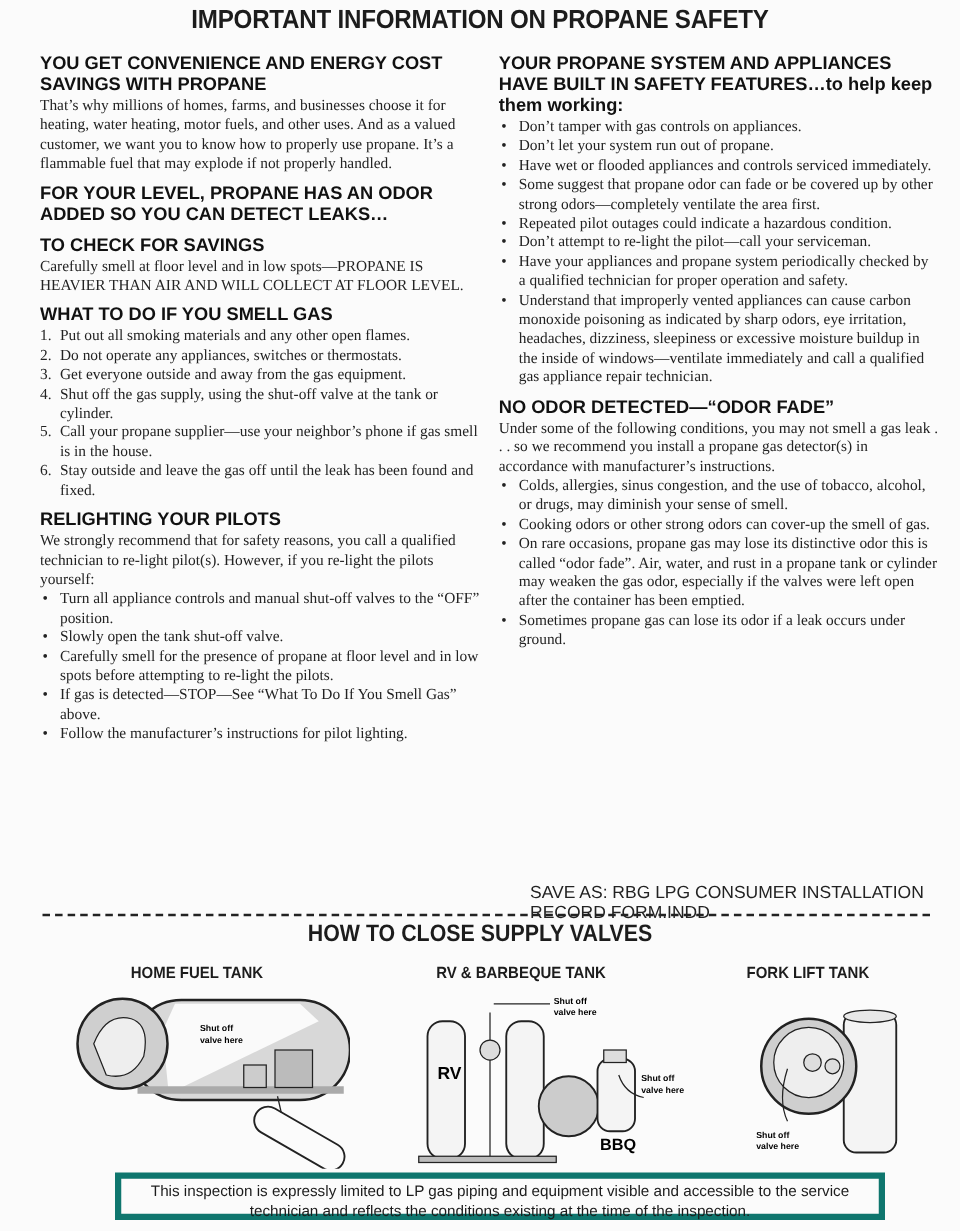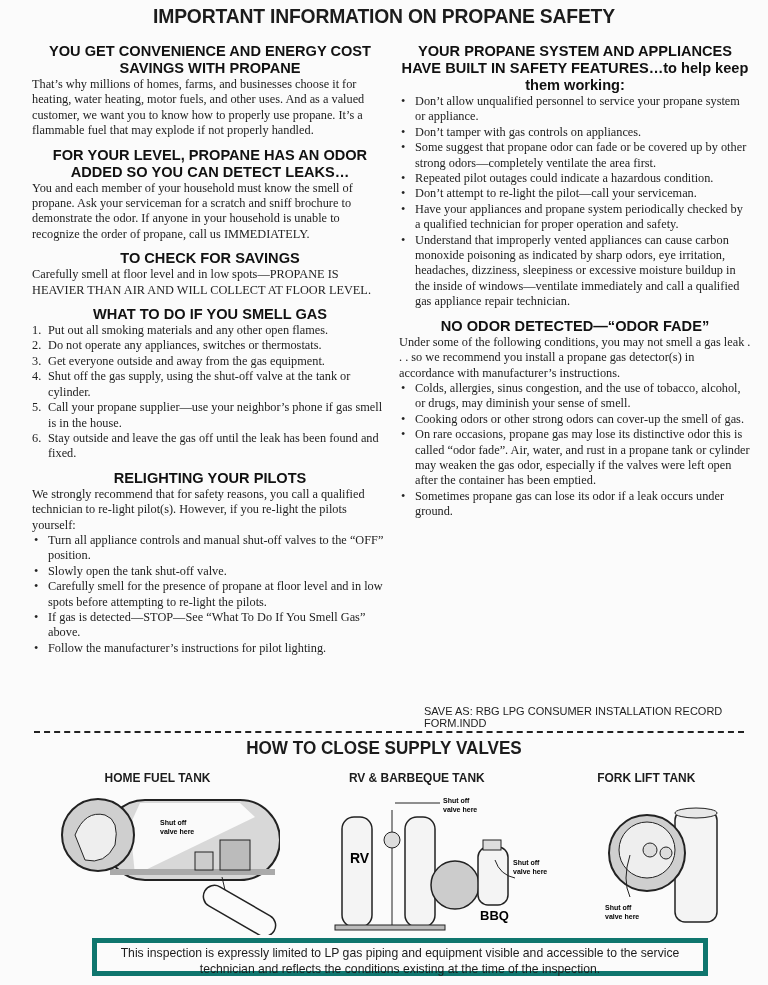--- a/index.html
+++ b/index.html
@@ -1,48 +1,47 @@
 <!DOCTYPE html>
 <html><head>
 <meta charset="utf-8">
 <style>
   html, body { margin:0; padding:0; }
   body { width:768px; height:985px; background:#fbfbfb; position:relative; overflow:hidden; color:#1c1c1c; }
   .title { position:absolute; top:4px; left:0; width:768px; text-align:center; font-family:"Liberation Sans", sans-serif; font-weight:bold; font-size:21px; letter-spacing:-0.2px; transform:scaleX(0.92); }
   .col { position:absolute; top:43px; width:356px; }
   .col.left { left:32px; }
   .col.right { left:399px; width:352px; }
-  h2 { font-family:"Liberation Sans", sans-serif; font-weight:bold; font-size:14.6px; line-height:17px; margin:0; color:#111;text-align:center; }
+  h2 { font-family:"Liberation Sans", sans-serif; font-weight:bold; font-size:14.6px; line-height:17px; margin:0; color:#111; }
   .sec { margin-bottom:8px; }
   p, li { font-family:Liberation Serif, serif; font-size:12.3px; line-height:15.4px; margin:0; color:#222; }
   ul, ol { margin:0; padding:0; list-style:none; }
   li { position:relative; padding-left:16px; }
   ul li::before { content:"•"; position:absolute; left:2px; top:0; }
   ol li .num { position:absolute; left:0; top:0; }
   .dash { position:absolute; top:731px; left:34px; width:710px; height:0; border-top:2px dashed #222; }
-  .saveas { position:absolute; top:705px; left:424px; font-family:"Liberation Sans", sans-serif; font-size:11px; color:#222; }
+  .saveas { position:absolute; top:705px; left:424px; font-family:"Liberation Sans", sans-serif; font-size:14px; color:#222; }
   .howto { position:absolute; top:737px; left:0; width:768px; text-align:center; font-family:"Liberation Sans", sans-serif; font-weight:bold; font-size:19px; transform:scaleX(0.9); }
   .tanklabel { position:absolute; top:770px; font-family:"Liberation Sans", sans-serif; font-weight:bold; font-size:13px; transform:scaleX(0.92); }
   .fig { position:absolute; }
   .note { position:absolute; top:938px; left:92px; width:616px; height:38px; border:5px solid #0f766e; text-align:center; font-family:"Liberation Sans", sans-serif; font-size:12.2px; line-height:16px; padding-top:2px; box-sizing:border-box; }
   .fig-text { font-family:"Liberation Sans", sans-serif; font-weight:bold; font-size:7px; }
 </style>
 </head>
 <body>
 
 <div class="title">IMPORTANT INFORMATION ON PROPANE SAFETY</div>
 
 <div class="col left">
   <div class="sec">
     <h2>YOU GET CONVENIENCE AND ENERGY COST SAVINGS WITH PROPANE</h2>
     <p>That’s why millions of homes, farms, and businesses choose it for heating, water heating, motor fuels, and other uses. And as a valued customer, we want you to know how to properly use propane. It’s a flammable fuel that may explode if not properly handled.</p>
   </div>
   <div class="sec">
     <h2>FOR YOUR LEVEL, PROPANE HAS AN ODOR ADDED SO YOU CAN DETECT LEAKS…</h2>
-    <p>You and each member of your household must know the smell of propane. Ask your serviceman for a scratch and sniff brochure to demonstrate the odor. If anyone in your household is unable to recognize the order of propane, call us IMMEDIATELY.</p>
   </div>
   <div class="sec">
     <h2>TO CHECK FOR SAVINGS</h2>
     <p>Carefully smell at floor level and in low spots—PROPANE IS HEAVIER THAN AIR AND WILL COLLECT AT FLOOR LEVEL.</p>
   </div>
   <div class="sec">
     <h2>WHAT TO DO IF YOU SMELL GAS</h2>
     <ol>
       <li><span class="num">1.</span><span>Put out all smoking materials and any other open flames.</span></li>
       <li><span class="num">2.</span><span>Do not operate any appliances, switches or thermostats.</span></li>
@@ -62,22 +61,23 @@
       <li>If gas is detected—STOP—See “What To Do If You Smell Gas” above.</li>
       <li>Follow the manufacturer’s instructions for pilot lighting.</li>
     </ul>
   </div>
 </div>
 
 <div class="col right">
   <div class="sec">
     <h2>YOUR PROPANE SYSTEM AND APPLIANCES HAVE BUILT IN SAFETY FEATURES…to help keep them working:</h2>
     <ul>
-      <li>Don’t allow unqualified personnel to service your propane system or appliance.</li>
       <li>Don’t tamper with gas controls on appliances.</li>
+      <li>Don’t let your system run out of propane.</li>
+      <li>Have wet or flooded appliances and controls serviced immediately.</li>
       <li>Some suggest that propane odor can fade or be covered up by other strong odors—completely ventilate the area first.</li>
       <li>Repeated pilot outages could indicate a hazardous condition.</li>
       <li>Don’t attempt to re-light the pilot—call your serviceman.</li>
       <li>Have your appliances and propane system periodically checked by a qualified technician for proper operation and safety.</li>
       <li>Understand that improperly vented appliances can cause carbon monoxide poisoning as indicated by sharp odors, eye irritation, headaches, dizziness, sleepiness or excessive moisture buildup in the inside of windows—ventilate immediately and call a qualified gas appliance repair technician.</li>
     </ul>
   </div>
   <div class="sec" style="margin-top:2px;">
     <h2>NO ODOR DETECTED—“ODOR FADE”</h2>
     <p>Under some of the following conditions, you may not smell a gas leak . . . so we recommend you install a propane gas detector(s) in accordance with manufacturer’s instructions.</p>

